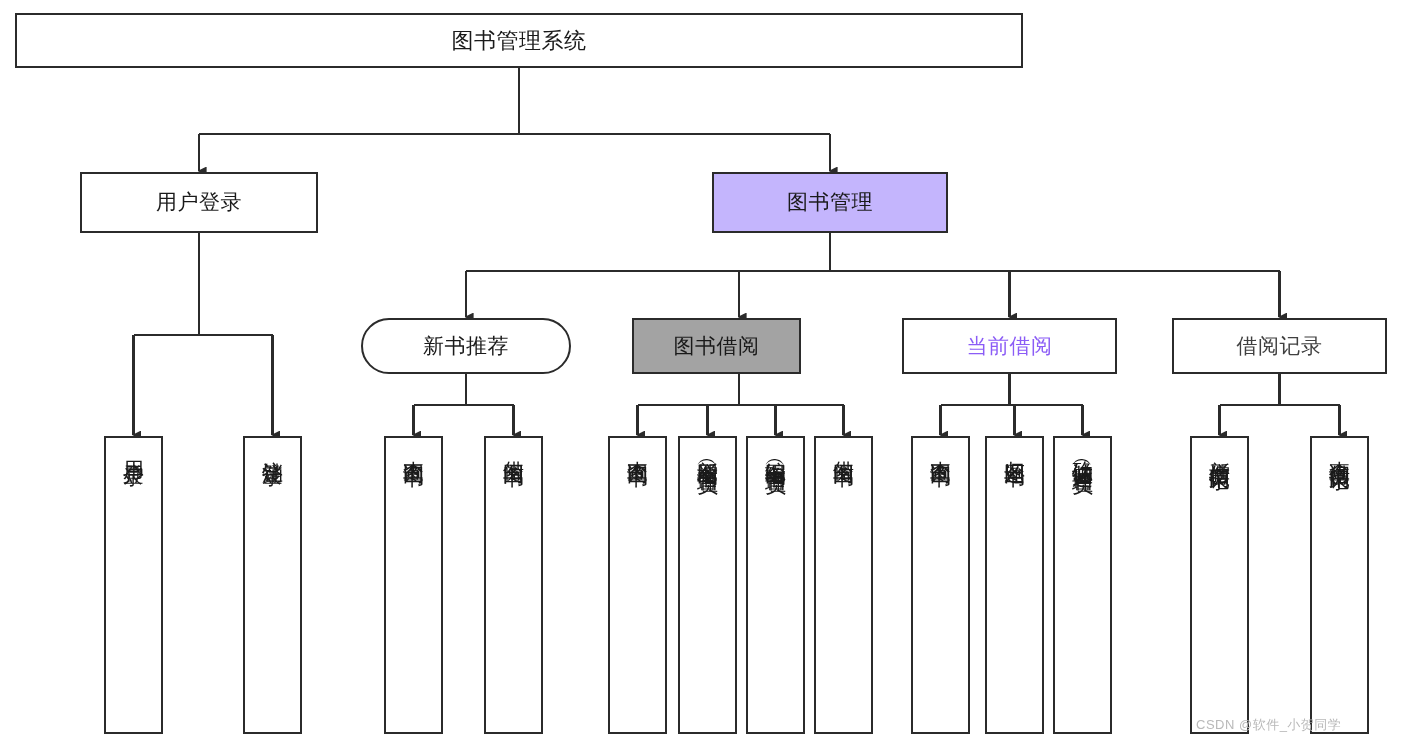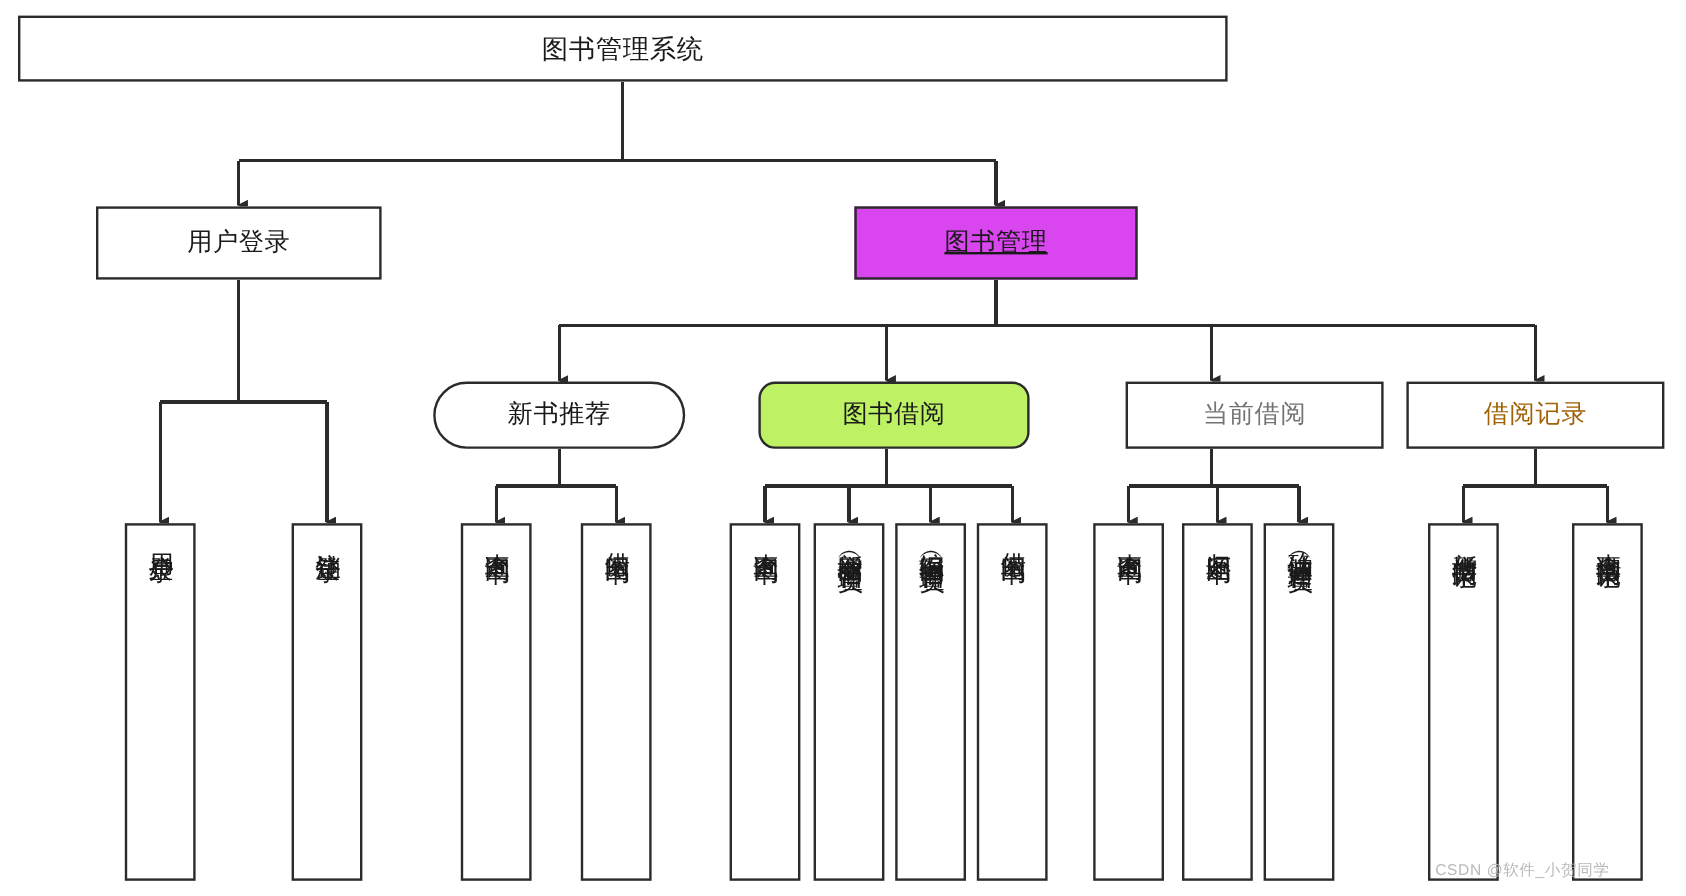--- a/index.html
+++ b/index.html
@@ -115,33 +115,33 @@
       </g>
   </svg>
 
   <div id="node-layer">
       <div class="node horizontal root" style="left: 15px; top: 13px; width: 1008px; height: 55px; border-color: rgb(43, 43, 43); background: rgb(255, 255, 255); color: rgb(26, 26, 26);">
         <span class="label">图书管理系统</span>
       </div>
       <div class="node horizontal" style="left: 80px; top: 172px; width: 238px; height: 61px; border-color: rgb(43, 43, 43); background: rgb(255, 255, 255); color: rgb(26, 26, 26);">
         <span class="label">用户登录</span>
       </div>
-      <div class="node horizontal" style="left: 712px; top: 172px; width: 236px; height: 61px; border-color: rgb(43, 43, 43); background: #d946ef; color: rgb(26, 26, 26); text-decoration: underline;">
+      <div class="node horizontal" style="left: 712px; top: 172px; width: 236px; height: 61px; border-color: rgb(43, 43, 43); background: #c4b5fd; color: rgb(26, 26, 26);">
         <span class="label">图书管理</span>
       </div>
       <div class="node horizontal" style="left: 361px; top: 318px; width: 210px; height: 56px; border-color: rgb(43, 43, 43); background: rgb(255, 255, 255); color: rgb(26, 26, 26); border-radius: 28px;">
         <span class="label">新书推荐</span>
       </div>
-      <div class="node horizontal" style="left: 632px; top: 318px; width: 226px; height: 56px; border-color: rgb(43, 43, 43); background: #bef264; color: rgb(26, 26, 26); border-radius: 14px;">
+      <div class="node horizontal" style="left: 632px; top: 318px; width: 169px; height: 56px; border-color: rgb(43, 43, 43); background: #a3a3a3; color: rgb(26, 26, 26);">
         <span class="label">图书借阅</span>
       </div>
-      <div class="node horizontal" style="left: 938px; top: 318px; width: 215px; height: 56px; border-color: rgb(43, 43, 43); background: rgb(255, 255, 255); color: #737373;">
+      <div class="node horizontal" style="left: 902px; top: 318px; width: 215px; height: 56px; border-color: rgb(43, 43, 43); background: rgb(255, 255, 255); color: #8b5cf6;">
         <span class="label">当前借阅</span>
       </div>
-      <div class="node horizontal" style="left: 1172px; top: 318px; width: 215px; height: 56px; border-color: rgb(43, 43, 43); background: rgb(255, 255, 255); color: #a16207;">
+      <div class="node horizontal" style="left: 1172px; top: 318px; width: 215px; height: 56px; border-color: rgb(43, 43, 43); background: rgb(255, 255, 255); color: #404040;">
         <span class="label">借阅记录</span>
       </div>
       <div class="node vertical" style="left: 104px; top: 436px; width: 59px; height: 298px; border-color: rgb(43, 43, 43); background: rgb(255, 255, 255); color: rgb(26, 26, 26);">
         <span class="label">用户登录</span>
       </div>
       <div class="node vertical" style="left: 243px; top: 436px; width: 59px; height: 298px; border-color: rgb(43, 43, 43); background: rgb(255, 255, 255); color: rgb(26, 26, 26);">
         <span class="label">注销登录</span>
       </div>
       <div class="node vertical" style="left: 384px; top: 436px; width: 59px; height: 298px; border-color: rgb(43, 43, 43); background: rgb(255, 255, 255); color: rgb(26, 26, 26);">
         <span class="label">查询图书</span>

